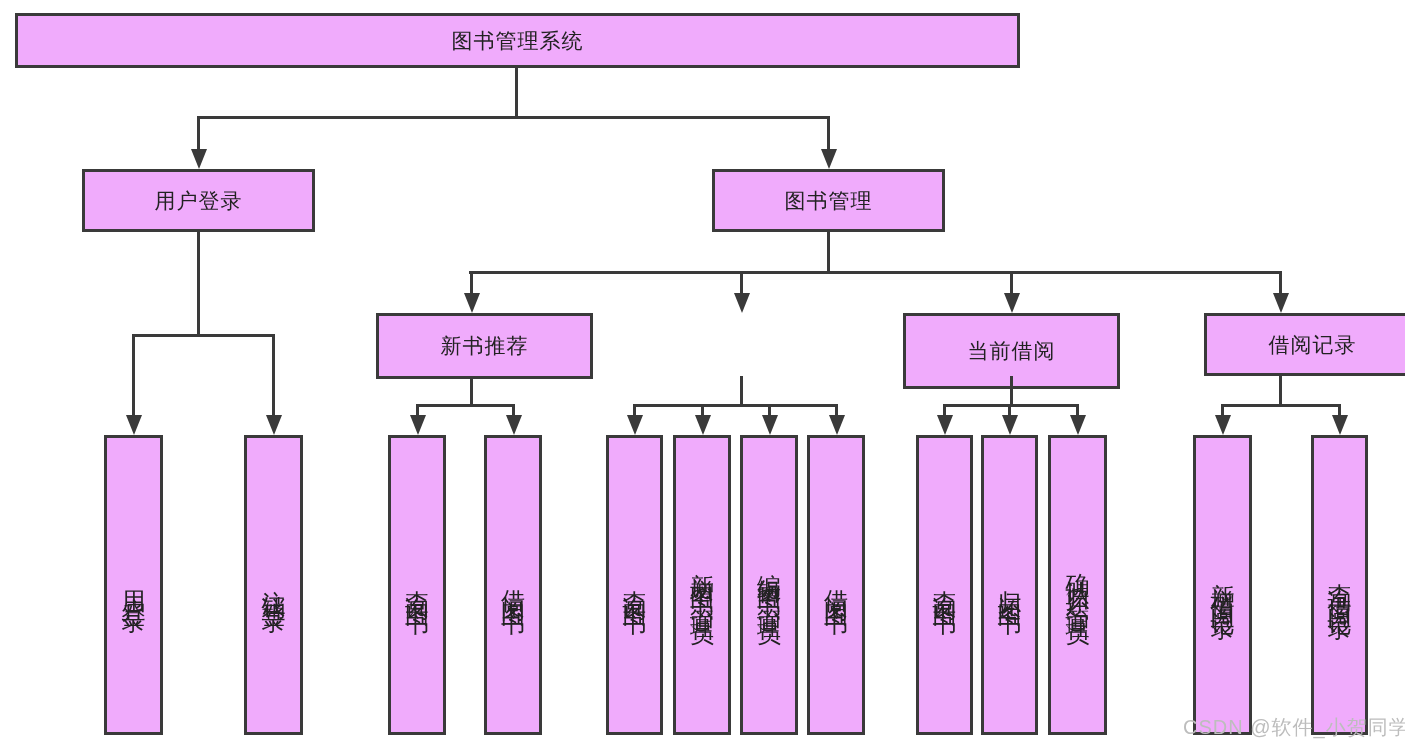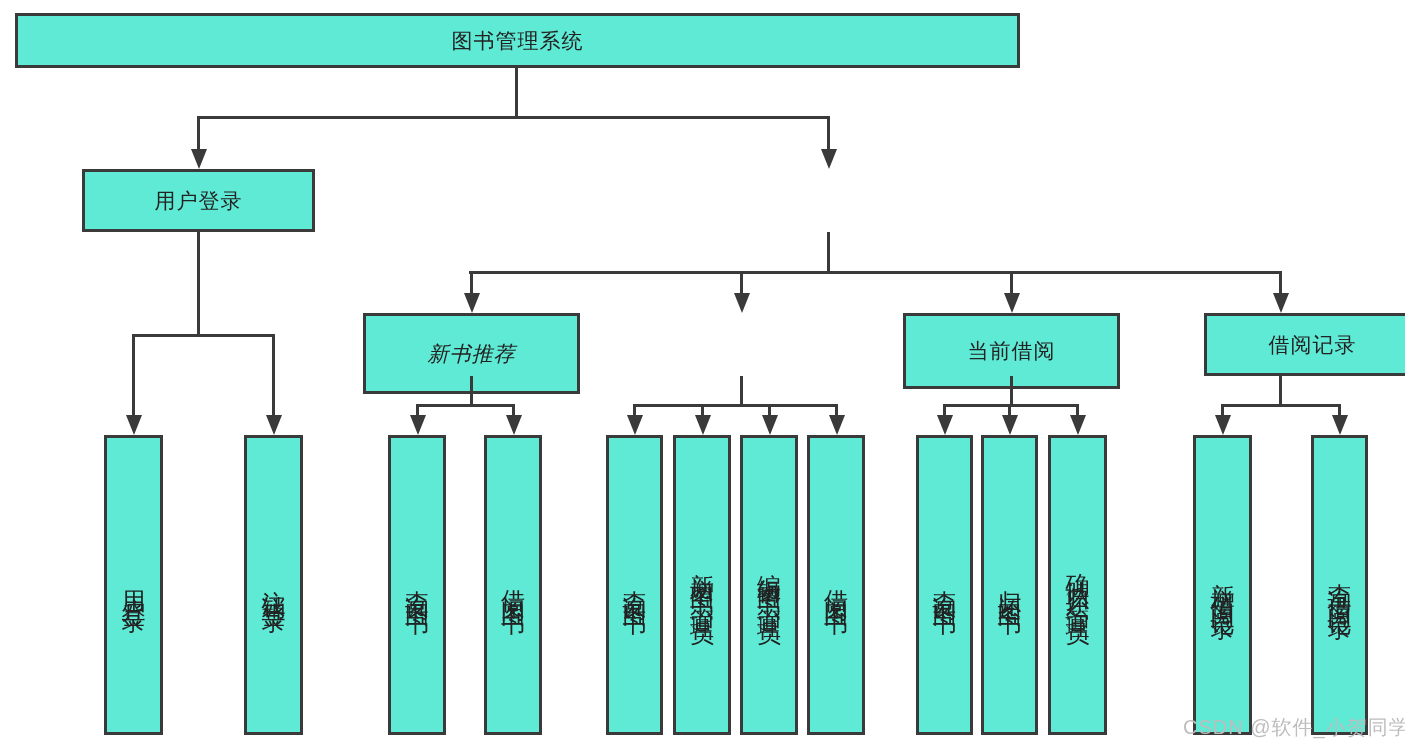--- a/index.html
+++ b/index.html
@@ -1,21 +1,21 @@
 <!DOCTYPE html>
 <html><head>
 <meta charset="utf-8">
 <style>
   html,body{margin:0;padding:0;background:#ffffff;}
   body{width:1405px;height:747px;position:relative;overflow:hidden;
        font-family:"Liberation Sans","DejaVu Sans",sans-serif;color:#222222;}
   .stage{position:absolute;left:0;top:0;width:1405px;height:747px;background:#ffffff;}
 
   
-  .node{position:absolute;background:#5eead4;border:3px solid #3a3a3a;
+  .node{position:absolute;background:#f0abfc;border:3px solid #3a3a3a;
         display:flex;align-items:center;justify-content:center;box-sizing:border-box;}
   .node.h{font-size:21px;letter-spacing:1px;white-space:nowrap;}
   .node.v{font-size:24px;letter-spacing:7px;
           writing-mode:vertical-rl;text-orientation:mixed;line-height:1;}
 
   
   .vline,.hline{position:absolute;background:#3a3a3a;}
   .vline{width:3px;}
   .hline{height:3px;}
 
@@ -35,40 +35,41 @@
   <div class="node h" style="left:15px;top:13px;width:1005px;height:55px;">图书管理系统</div>
 
   <div class="vline" style="left:515px;top:68px;height:50px;"></div>
   <div class="hline" style="left:197px;top:116px;width:633px;"></div>
   <div class="vline" style="left:197px;top:116px;height:33px;"></div>
   <div class="arrow" style="left:191px;top:149px;"></div>
   <div class="vline" style="left:827px;top:116px;height:33px;"></div>
   <div class="arrow" style="left:821px;top:149px;"></div>
 
   <div class="node h" style="left:82px;top:169px;width:233px;height:63px;">用户登录</div>
+  <div class="node h" style="left:712px;top:169px;width:233px;height:63px;">图书管理</div>
 
   <div class="vline" style="left:197px;top:232px;height:104px;"></div>
   <div class="hline" style="left:132px;top:334px;width:143px;"></div>
   <div class="vline" style="left:132px;top:334px;height:81px;"></div>
   <div class="arrow" style="left:126px;top:415px;"></div>
   <div class="vline" style="left:272px;top:334px;height:81px;"></div>
   <div class="arrow" style="left:266px;top:415px;"></div>
 
   <div class="vline" style="left:827px;top:232px;height:41px;"></div>
   <div class="hline" style="left:469px;top:271px;width:813px;"></div>
   <div class="vline" style="left:470px;top:271px;height:22px;"></div>
   <div class="arrow" style="left:464px;top:293px;"></div>
   <div class="vline" style="left:740px;top:271px;height:22px;"></div>
   <div class="arrow" style="left:734px;top:293px;"></div>
   <div class="vline" style="left:1010px;top:271px;height:22px;"></div>
   <div class="arrow" style="left:1004px;top:293px;"></div>
   <div class="vline" style="left:1279px;top:271px;height:22px;"></div>
   <div class="arrow" style="left:1273px;top:293px;"></div>
 
-  <div class="node h" style="left:363px;top:313px;width:217px;height:81px;font-style:italic;">新书推荐</div>
+  <div class="node h" style="left:376px;top:313px;width:217px;height:66px;">新书推荐</div>
   <div class="node h" style="left:903px;top:313px;width:217px;height:76px;">当前借阅</div>
   <div class="node h" style="left:1172px;top:313px;width:217px;height:63px;margin-left:32px;">借阅记录</div>
 
   <div class="vline" style="left:470px;top:376px;height:31px;"></div>
   <div class="hline" style="left:416px;top:404px;width:99px;"></div>
   <div class="vline" style="left:416px;top:404px;height:11px;"></div>
   <div class="arrow" style="left:410px;top:415px;"></div>
   <div class="vline" style="left:512px;top:404px;height:11px;"></div>
   <div class="arrow" style="left:506px;top:415px;"></div>
 

